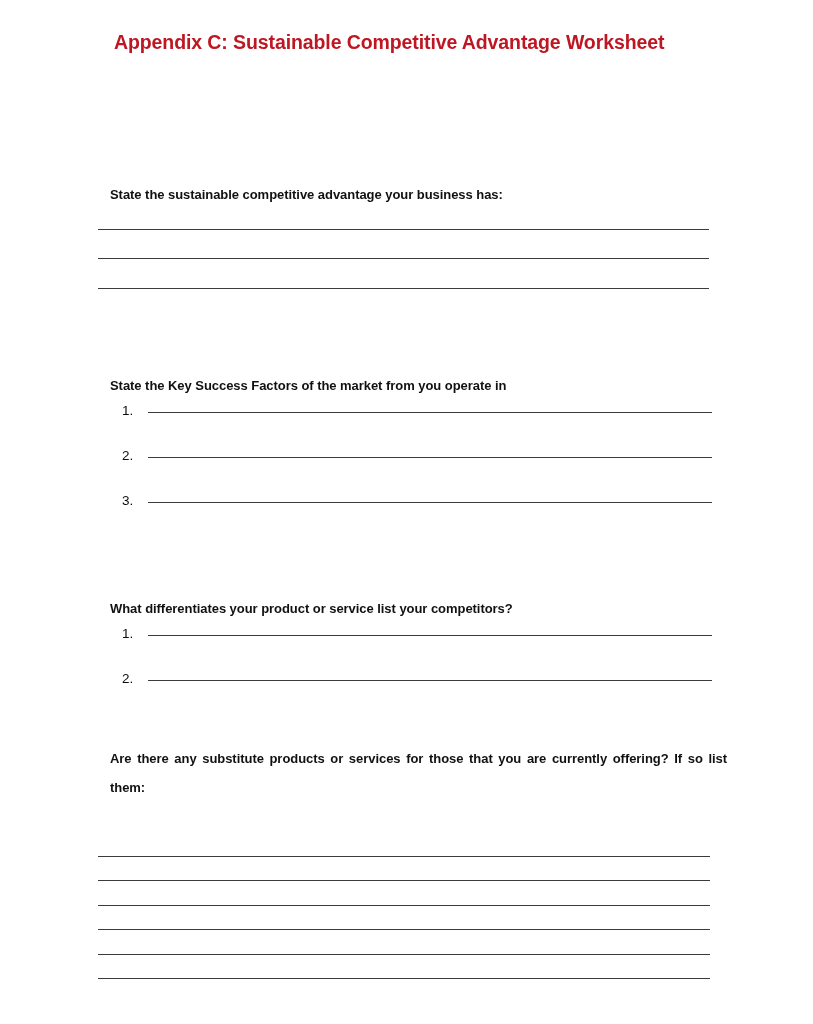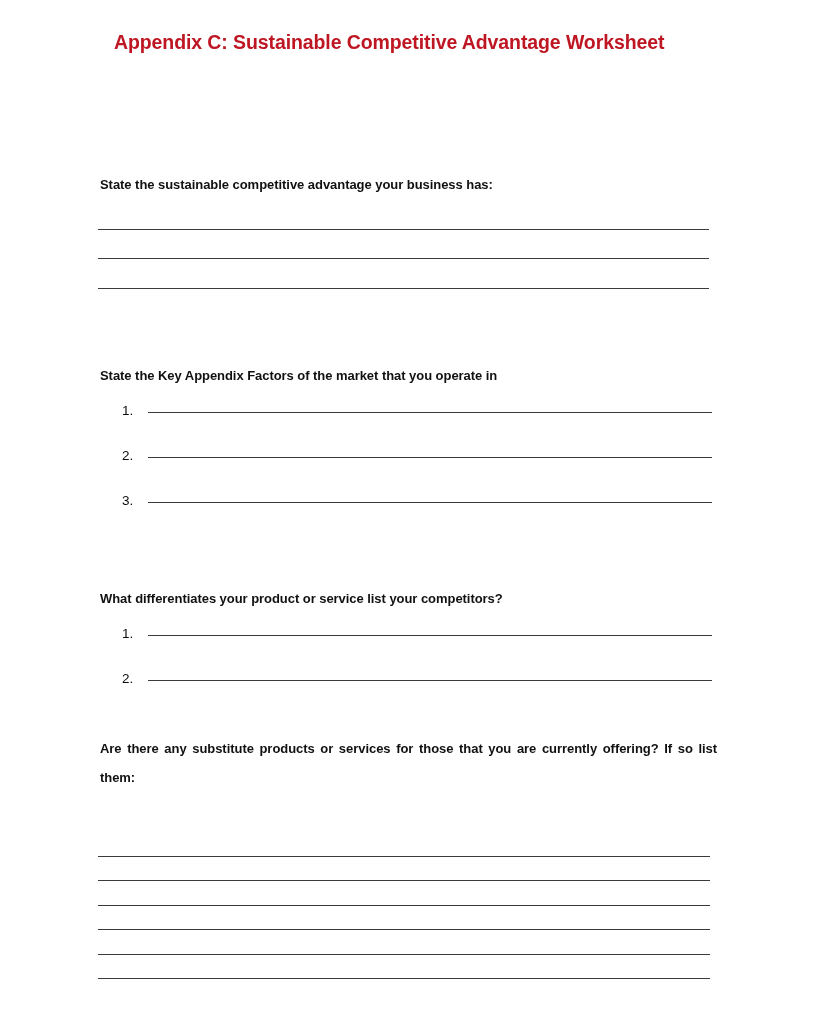--- a/index.html
+++ b/index.html
@@ -45,21 +45,21 @@
     position: absolute;
     left: 98px;
   }
 
   .prompt {
     font-size: 13px;
     font-weight: bold;
     color: #111111;
     line-height: 29px;
     letter-spacing: -0.05px;
-    margin: 2px;
+    margin: 12px;
   }
   .prompt.justified {
     width: 617px;
     text-align: justify;
     text-align-last: left;
   }
 
   
   .rule {
     height: 0;
@@ -109,21 +109,21 @@
     <p class="prompt">State the sustainable competitive advantage your business has:</p>
   </div>
 
   <div class="section rule-stack s1" style="top:229px;">
     <div class="rule"></div>
     <div class="rule"></div>
     <div class="rule"></div>
   </div>
 
   <div class="section" style="top:359px;">
-    <p class="prompt">State the Key Appendix Factors of the market that you operate in</p>
+    <p class="prompt">State the Key Success Factors of the market from you operate in</p>
   </div>
 
   <div class="section numbered-list" style="top:403px;">
     <div class="num-row">
       <span class="num">1.</span>
       <span class="num-rule"></span>
     </div>
     <div class="num-row">
       <span class="num">2.</span>
       <span class="num-rule"></span>

